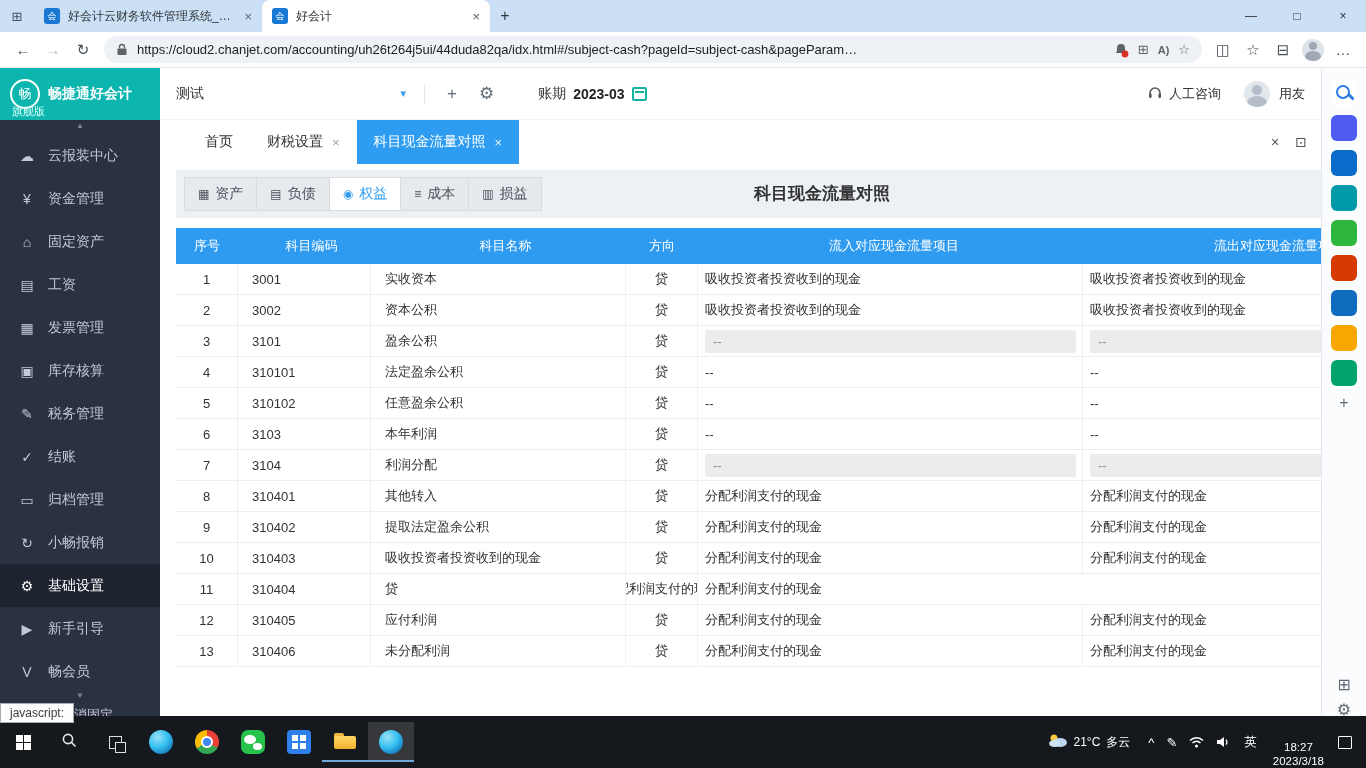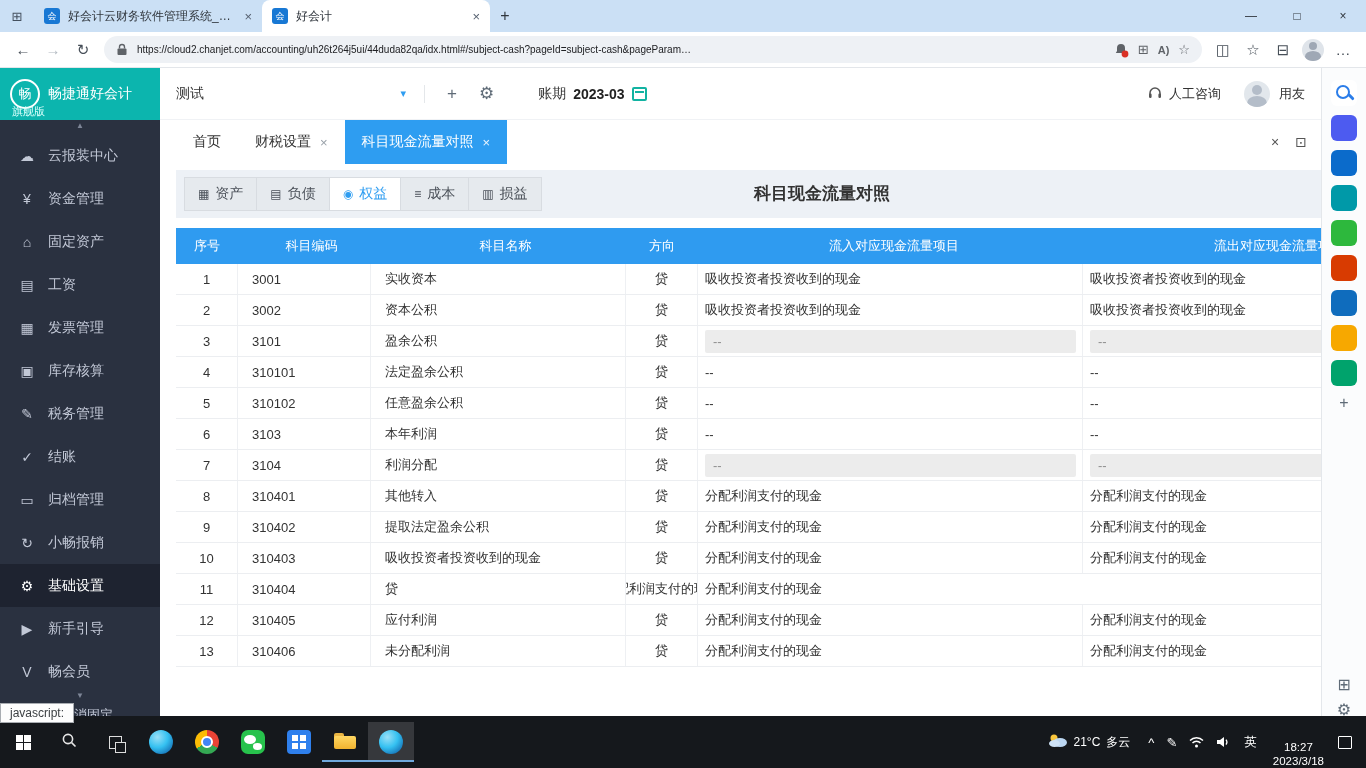--- a/index.html
+++ b/index.html
@@ -16,35 +16,35 @@
   .btab .x{color:#566170;font-size:13px;}
   .newtab{width:30px;text-align:center;font-size:16px;color:#30363d;cursor:pointer;}
   .wincontrols{margin-left:auto;display:flex;height:100%;}
   .wbtn{width:46px;display:flex;align-items:center;justify-content:center;font-size:12px;color:#30363d;cursor:pointer;}
 
   
   .toolbar{height:36px;background:#fff;display:flex;align-items:center;padding:0 8px;border-bottom:1px solid #e3e6ea;}
   .navbtn{width:30px;height:28px;display:flex;align-items:center;justify-content:center;font-size:15px;color:#474f58;border-radius:4px;cursor:pointer;flex:0 0 auto;}
   .navbtn.disabled{color:#b3bac2;}
   .addressbar{flex:1;height:27px;background:#eef1f5;border-radius:14px;display:flex;align-items:center;padding:0 12px;margin:0 6px;gap:9px;min-width:0;}
-  .url{flex:1;font-size:10px;color:#202124;white-space:nowrap;overflow:hidden;}
+  .url{flex:1;font-size:13px;color:#202124;white-space:nowrap;overflow:hidden;}
   .abicon{flex:0 0 auto;display:flex;align-items:center;color:#5f6368;font-size:13px;cursor:pointer;position:relative;}
   .abicon.ra{font-size:11px;font-weight:bold;}
   .tb-avatar{width:22px;height:22px;border-radius:50%;background:#dfe4ea;position:relative;overflow:hidden;margin:0 4px;cursor:pointer;flex:0 0 auto;}
   .tb-avatar::before{content:"";position:absolute;top:3px;left:7px;width:8px;height:8px;border-radius:50%;background:#9fa8b5;}
   .tb-avatar::after{content:"";position:absolute;top:12px;left:3px;width:16px;height:11px;border-radius:50%;background:#9fa8b5;}
 
   
   .app{position:absolute;top:68px;left:0;right:0;bottom:40px;display:flex;}
 
   
   .sidenav{width:160px;background:#2a3140;display:flex;flex-direction:column;color:#c2c8d6;position:relative;flex:0 0 auto;}
   .logo{height:52px;background:#0cb5ae;display:flex;align-items:center;padding:0 10px;gap:8px;color:#fff;position:relative;flex:0 0 auto;}
   .logo-circle{width:30px;height:30px;border:2px solid #fff;border-radius:50%;display:flex;align-items:center;justify-content:center;font-size:13px;flex:0 0 auto;}
-  .logo-title{font-size:14px;font-weight:normal;white-space:nowrap;}
+  .logo-title{font-size:14px;font-weight:bold;white-space:nowrap;}
   .logo-badge{position:absolute;left:12px;bottom:1px;font-size:11px;color:#d8fffb;}
   .scroll-chevron{text-align:center;color:#7d8596;font-size:8px;height:12px;line-height:12px;flex:0 0 auto;cursor:pointer;}
   .menu{flex:1;overflow:hidden;padding-top:2px;}
   .mi{height:43px;display:flex;align-items:center;gap:12px;padding-left:18px;font-size:14px;cursor:pointer;white-space:nowrap;}
   .mi .ic{width:18px;text-align:center;font-size:14px;flex:0 0 auto;}
   .mi.active{background:#1e2330;color:#fff;}
   .unpin{height:26px;display:flex;align-items:center;gap:8px;padding-left:46px;font-size:13px;color:#c2c8d6;cursor:pointer;flex:0 0 auto;}
   .pinicon{width:7px;height:7px;border:2px solid #c2c8d6;border-radius:50%;position:relative;flex:0 0 auto;}
   .pinicon::after{content:"";position:absolute;left:1px;top:7px;width:2px;height:5px;background:#c2c8d6;}
 
@@ -58,21 +58,21 @@
   .period{margin-left:44px;display:flex;align-items:center;gap:7px;font-size:14px;cursor:pointer;}
   .period .pv{font-weight:bold;color:#222;}
   .calicon{width:15px;height:14px;border:2px solid #12b3a2;border-radius:2px;position:relative;}
   .calicon::before{content:"";position:absolute;left:1px;top:2px;right:1px;height:2px;background:#12b3a2;}
   .topbar-right{margin-left:auto;display:flex;align-items:center;gap:9px;font-size:13px;color:#333;font-family:Liberation Serif, serif;}
   .consult{display:flex;align-items:center;gap:6px;cursor:pointer;}
   .avatar{width:26px;height:26px;border-radius:50%;background:#e2e7ec;position:relative;overflow:hidden;cursor:pointer;flex:0 0 auto;margin-left:14px;}
   .avatar::before{content:"";position:absolute;top:4px;left:8px;width:10px;height:10px;border-radius:50%;background:#b4bdc9;}
   .avatar::after{content:"";position:absolute;top:15px;left:3px;width:20px;height:14px;border-radius:50%;background:#b4bdc9;}
 
-  .tabbar{height:44px;display:flex;align-items:center;padding-left:16px;flex:0 0 auto;}
+  .tabbar{height:44px;display:flex;align-items:center;padding-left:0;flex:0 0 auto;margin-left:28px;}
   .ptab{display:flex;align-items:center;gap:9px;padding:0 17px;height:44px;font-size:14px;color:#333;cursor:pointer;white-space:nowrap;}
   .ptab .x{font-size:13px;color:#98a0a8;display:none;}
   .ptab.closable .x{display:inline;}
   .ptab.active{background:#2e9df1;color:#fff;}
   .ptab.active .x{color:#eaf5fe;}
   .tabbar-right{margin-left:auto;display:flex;gap:16px;padding-right:14px;color:#555;font-size:14px;}
   .tabbar-right span{cursor:pointer;}
 
   .content{flex:1;background:#fff;padding:6px 0 0 16px;min-width:0;overflow:hidden;}
   .striprow{height:48px;background:#edf1f6;display:flex;align-items:center;position:relative;padding:0 8px;}

